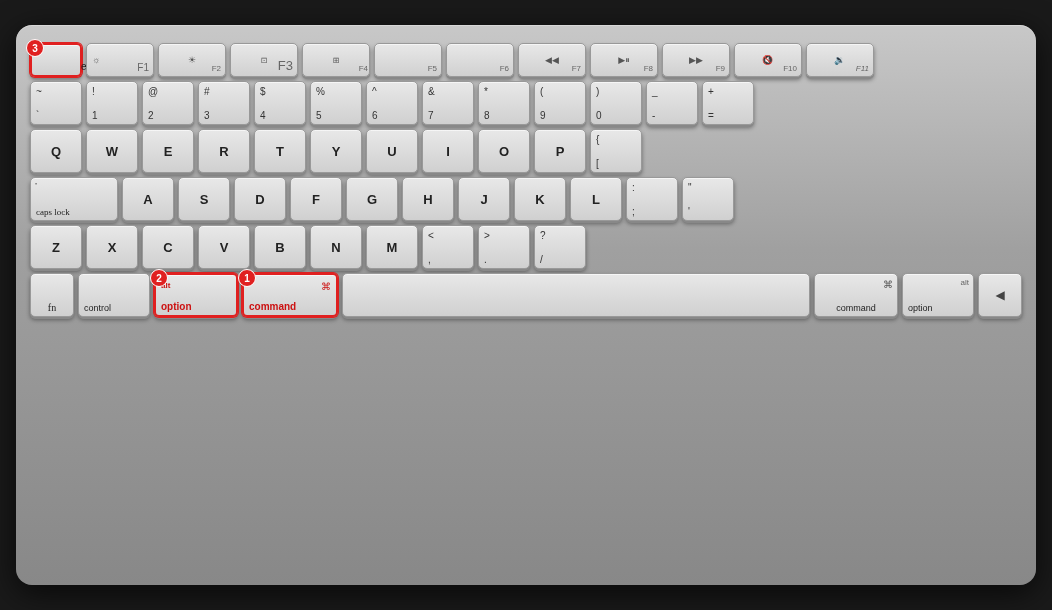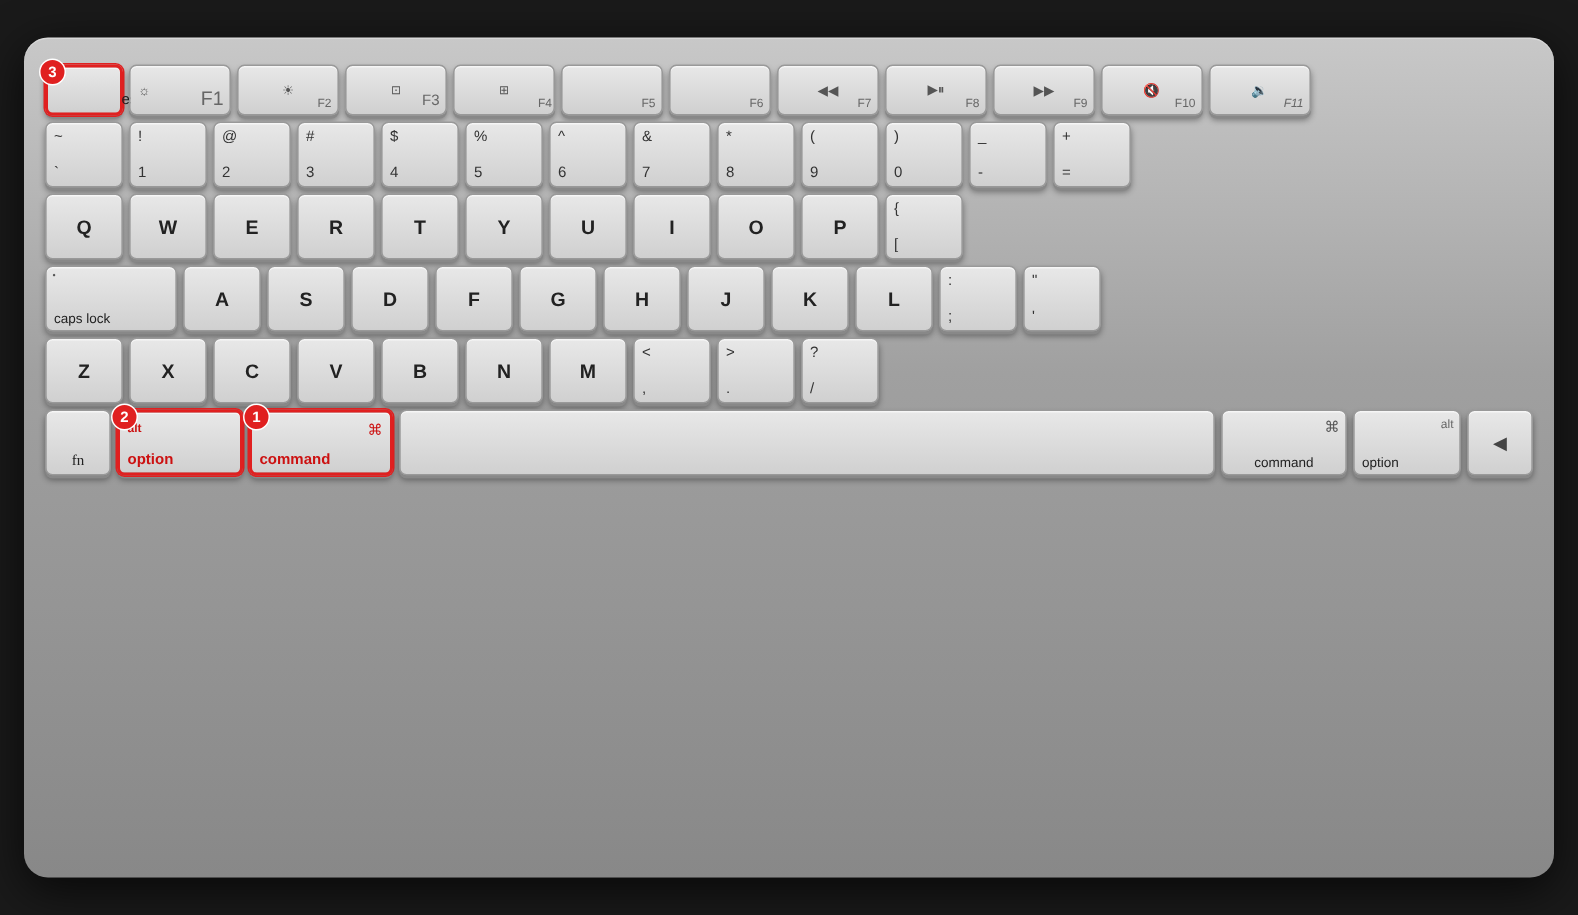--- a/index.html
+++ b/index.html
@@ -120,29 +120,29 @@
 
 <div class="keyboard-container">
 
   <div class="key-row row-fn">
     <div class="key w52 highlighted" style="min-height:34px;">
       <div class="badge">3</div>
       <span class="main-label" style="font-size:10px; width:100%; text-align:left;margin-left:44px;">esc</span>
     </div>
     <div class="key w68" style="min-height:34px; align-items:center; flex-direction:row; justify-content:flex-start; gap:2px;">
       <span style="font-size:9px; color:#555;">☼</span>
-      <span style="font-size:13px; color:#666; position:absolute; bottom:3px; right:4px;">F1</span>
+      <span style="font-size:10px; color:#666; position:absolute; bottom:3px; right:4px;">F1</span>
     </div>
     <div class="key w68" style="min-height:34px;">
       <span style="font-size:9px; color:#555; position:absolute; top:50%; left:50%; transform:translate(-50%,-50%);">☀</span>
       <span style="font-size:8px; color:#666; position:absolute; bottom:3px; right:4px;">F2</span>
     </div>
     <div class="key w68" style="min-height:34px;">
       <span style="font-size:8px; color:#555; position:absolute; top:50%; left:50%; transform:translate(-50%,-50%);">⊡</span>
-      <span style="font-size:10px; color:#666; position:absolute; bottom:3px; right:4px;">F3</span>
+      <span style="font-size:13px; color:#666; position:absolute; bottom:3px; right:4px;">F3</span>
     </div>
     <div class="key w68" style="min-height:34px;">
       <span style="font-size:8px; color:#555; position:absolute; top:50%; left:50%; transform:translate(-50%,-50%);">⊞</span>
       <span style="font-size:8px; color:#666; position:absolute; bottom:3px; right:1px;">F4</span>
     </div>
     <div class="key w68" style="min-height:34px;">
       <span style="font-size:8px; color:#666; position:absolute; bottom:3px; right:4px;">F5</span>
     </div>
     <div class="key w68" style="min-height:34px;">
       <span style="font-size:8px; color:#666; position:absolute; bottom:3px; right:4px;">F6</span>
@@ -255,21 +255,21 @@
     <div class="key w52 center-label">
         <span class="main-label">P</span>
       </div>
     <div class="key w52">
       <span class="sym-top">{</span>
       <span class="sym-bot">[</span>
     </div>
   </div>
 
   <div class="key-row">
-    <div class="key w88" style="align-items:flex-start;">
+    <div class="key w88" style="align-items:flex-start;font-family:Liberation Serif, serif;">
       <span style="font-size:6px; color:#555; position:absolute; top:3px; left:4px;">•</span>
       <span class="main-label" style="font-size:9px; margin-top:auto;">caps lock</span>
     </div>
     <div class="key w52 center-label">
         <span class="main-label">A</span>
       </div>
     <div class="key w52 center-label">
         <span class="main-label">S</span>
       </div>
     <div class="key w52 center-label">
@@ -335,20 +335,23 @@
     </div>
     <div class="key w52">
       <span class="sym-top">?</span>
       <span class="sym-bot">/</span>
     </div>
   </div>
 
   <div class="key-row">
     <div class="key w44" style="align-items:center; justify-content:flex-end;font-family:Liberation Serif, serif;">
       <span class="main-label" style="font-size:10px;">fn</span>
+    </div>
+    <div class="key w72" style="align-items:flex-start; justify-content:flex-end;">
+      <span class="main-label" style="font-size:9px;">control</span>
     </div>
 
     <div class="key w84 highlighted" style="position:relative;">
       <div class="badge">2</div>
       <span style="font-size:8px; color:#cc1111; position:absolute; top:6px; left:5px; font-weight:bold;">alt</span>
       <span class="main-label" style="font-size:10px; color:#cc1111; font-weight:600;">option</span>
     </div>
 
     <div class="key w96 highlighted" style="position:relative;">
       <div class="badge">1</div>

